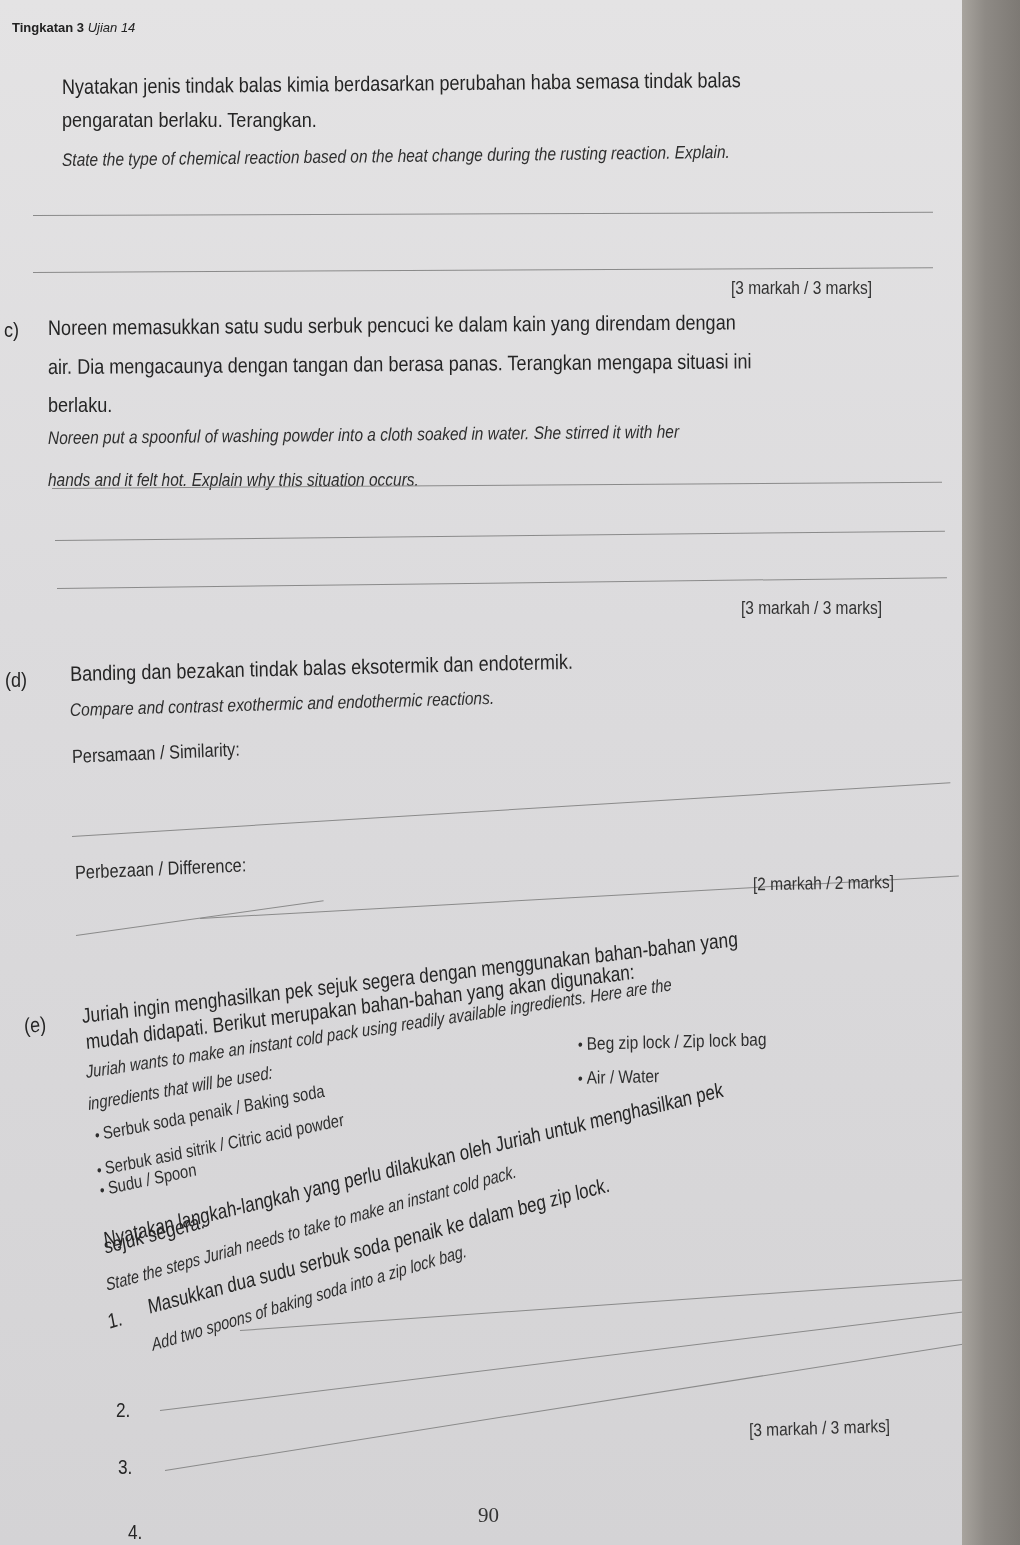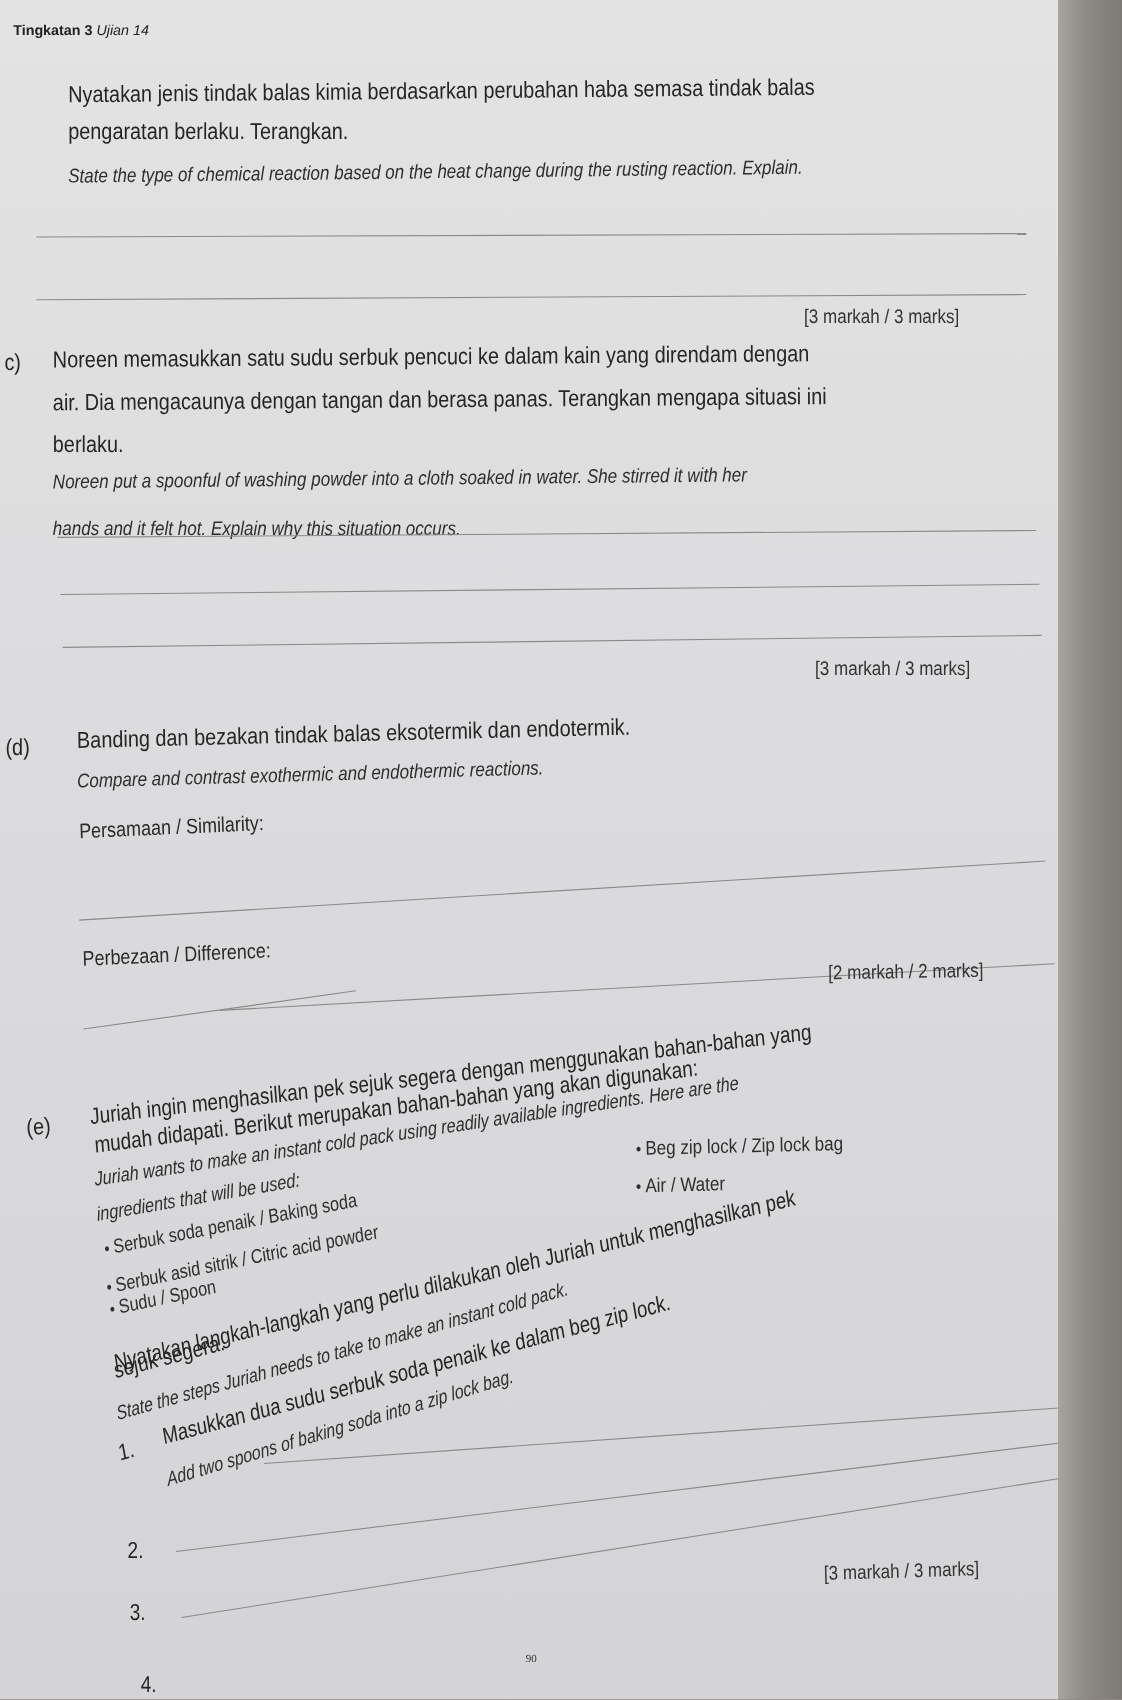--- a/index.html
+++ b/index.html
@@ -20,21 +20,21 @@
       background: linear-gradient(90deg, #a8a49e 0%, #8e8a85 40%, #7d7974 100%);
     }
     .t { position: absolute; white-space: nowrap; }
     .hdr { font-family: "Liberation Sans", sans-serif; font-weight: bold; font-size: 13px; left: 12px; top: 20px; color:#222; }
     .hdr i { font-weight: normal; font-style: italic; }
     .my { font-family: "Liberation Sans", sans-serif; font-size: 21px; transform: scaleX(0.86); transform-origin: left; color:#252525; }
     .en { font-family: "Liberation Sans", sans-serif; font-style: italic; font-size: 18px; transform: scaleX(0.86); transform-origin: left; color:#2e2e2e; }
     .marks { font-family: "Liberation Sans", sans-serif; font-size: 18px; transform: scaleX(0.86); transform-origin: right; color:#333; }
     .line { position: absolute; height: 0; border-top: 1.6px solid #8a8a8a; transform-origin: left center; }
     .label { font-family: "Liberation Sans", sans-serif; font-size: 19px; transform-origin: left; color:#2a2a2a; }
-    .pgnum { font-family: "Liberation Serif", serif; font-size: 10px; color:#333; }
+    .pgnum { font-family: "Liberation Serif", serif; font-size: 21px; color:#333; }
     .bul { font-size: 16px; }
   </style>
 </head>
 <body>
 
 <div class="page">
 
   <div class="t hdr">
     <span>Tingkatan 3</span>
     <i>Ujian 14</i>

